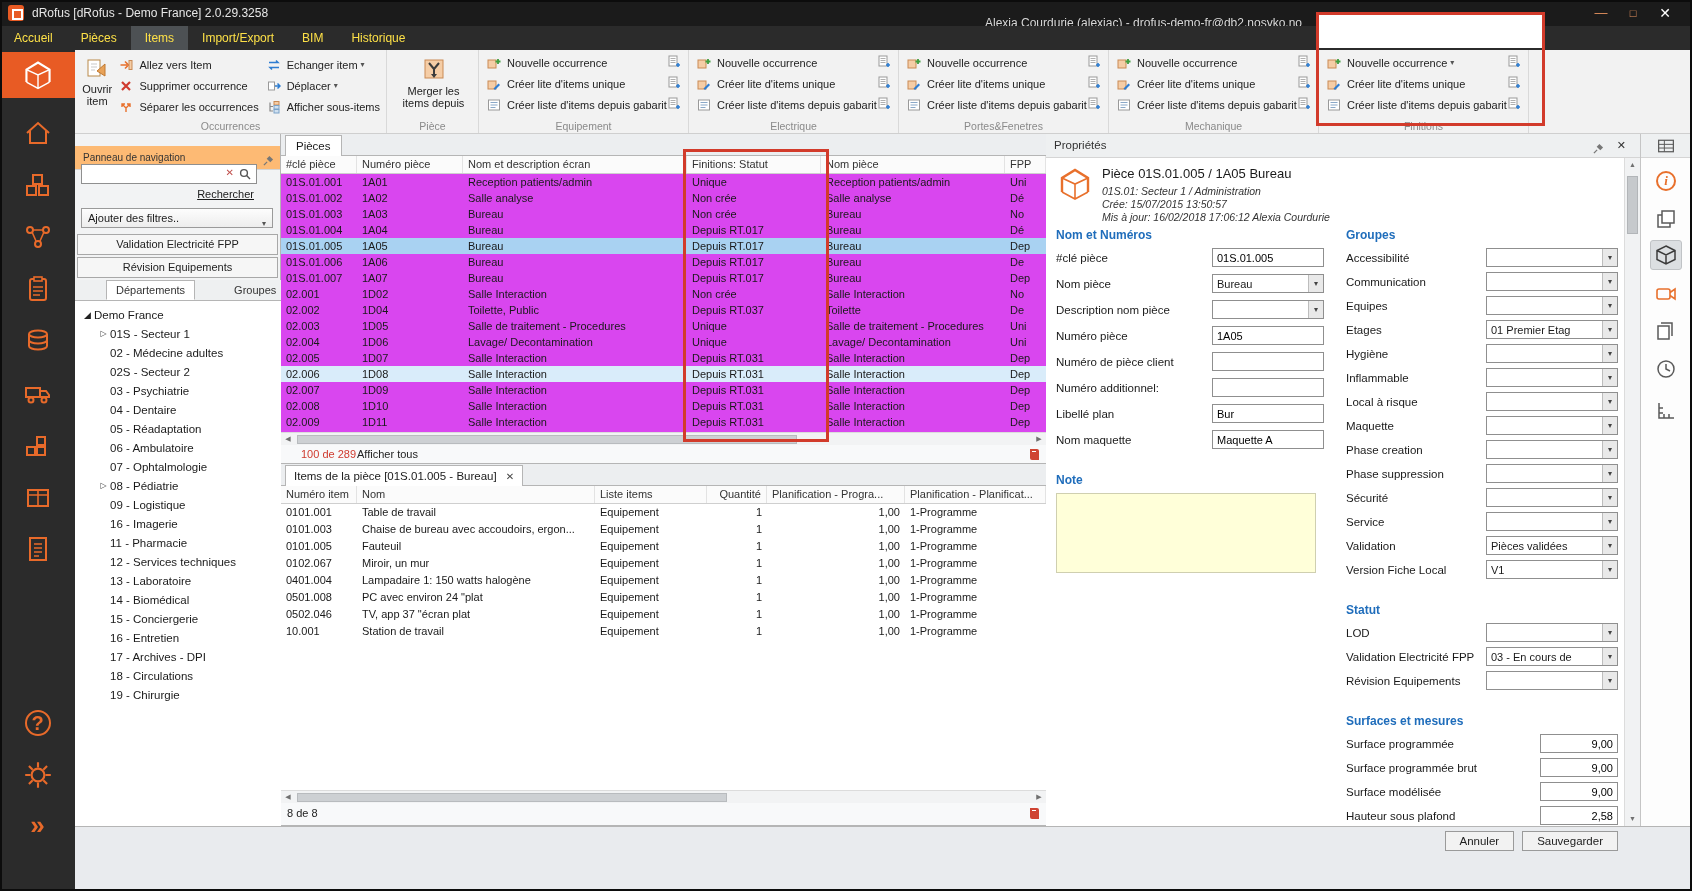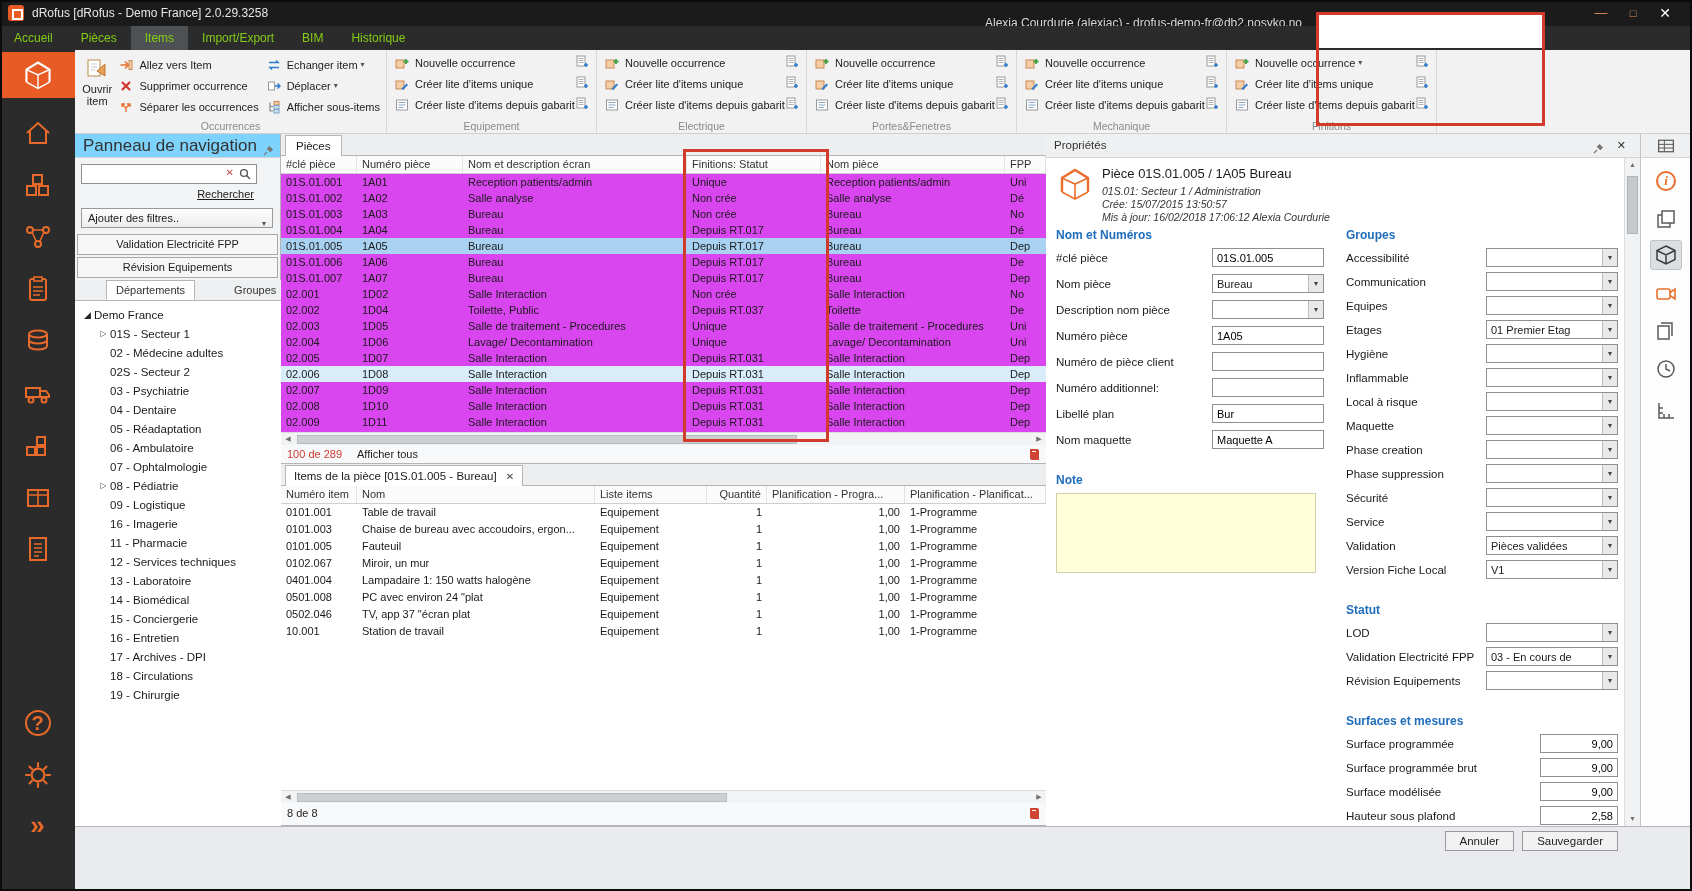--- a/index.html
+++ b/index.html
@@ -13,21 +13,21 @@
 .appicon:after{content:"";position:absolute;left:4px;top:4px;width:7px;height:7px;border:2px solid #fff;}
 .title-text{position:absolute;left:32px;top:6px;font-size:12px;white-space:nowrap;}
 .tuser{position:absolute;left:985px;top:16px;font-size:12px;color:#d8d8d8;white-space:nowrap;}
 .wbtn{position:absolute;top:0;width:30px;height:26px;text-align:center;line-height:26px;cursor:pointer;}
 .wbtn.min{left:1586px;color:#e8935f;font-size:13px;}
 .wbtn.max{left:1618px;color:#e8935f;font-size:11px;}
 .wbtn.close{left:1650px;color:#fff;font-size:14px;}
 
 
 .menubar{position:absolute;left:0;top:26px;width:1692px;height:24px;background:#2b2b2b;display:flex;z-index:5;}
-.mtab{padding:0 14px;line-height:24px;color:#84cc16;font-size:12px;cursor:pointer;white-space:nowrap;}
+.mtab{padding:0 14px;line-height:24px;color:#fde047;font-size:12px;cursor:pointer;white-space:nowrap;}
 .mtab.active{background:#4d5154;}
 
 
 .ribbon{position:absolute;left:75px;top:50px;width:1617px;height:84px;background:#f2f2f2;border-bottom:1px solid #cfcfcf;display:flex;z-index:4;}
 .rgroup{position:relative;height:100%;border-right:1px solid #d9d9d9;flex:none;}
 .rglabel{position:absolute;bottom:1px;left:0;right:0;text-align:center;font-size:10.5px;color:#8a8a8a;white-space:nowrap;}
 .g-occ{width:312px;}
 .g-piece{width:92px;}
 .rep{width:210px;}
 .occwrap{display:flex;padding:3px 2px 14px 4px;height:100%;}
@@ -44,21 +44,21 @@
 
 
 .sidebar{position:absolute;left:0;top:50px;width:75px;height:839px;background:#2b2b2b;z-index:6;}
 .smod{position:absolute;left:0;width:75px;height:46px;display:flex;align-items:center;justify-content:center;cursor:pointer;}
 .smod.sel{background:#e85b24;}
 .helptxt{font-size:20px;color:#e86a2a;font-weight:bold;width:26px;height:26px;border:2px solid #e86a2a;border-radius:50%;text-align:center;line-height:23px;}
 .chevtxt{font-size:26px;color:#e86a2a;font-weight:bold;line-height:26px;}
 
 
 .navpanel{position:absolute;left:75px;top:134px;width:206px;height:692px;background:#f2f3f4;border-right:1px solid #b5b5b5;z-index:3;}
-.nav-header{height:24px;background:#7dd3fc;border-bottom:1px solid #d5d5d5;line-height:23px;padding:0 8px;font-size:17px;color:#333;position:relative;}
+.nav-header{height:24px;background:#fdba74;border-bottom:1px solid #d5d5d5;line-height:23px;padding:0 8px;font-size:10px;color:#333;position:relative;margin-top:12px;}
 .nav-header .pin{position:absolute;right:6px;top:5px;cursor:pointer;}
 .nav-search{position:absolute;left:6px;top:30px;width:176px;height:20px;background:#fff;border:1px solid #8f8f8f;}
 .nav-input{position:absolute;left:2px;top:1px;width:130px;height:16px;border:none;outline:none;font-family:inherit;font-size:11px;}
 .sclear{position:absolute;right:22px;top:2px;font-size:10px;color:#c0504d;cursor:pointer;}
 .smag{position:absolute;right:5px;top:3px;cursor:pointer;}
 .nav-rech{position:absolute;top:54px;right:26px;font-size:11px;text-decoration:underline;color:#1a1a1a;cursor:pointer;}
 .nav-filter{position:absolute;left:6px;top:74px;width:192px;height:20px;background:linear-gradient(#fdfdfd,#ededed);border:1px solid #9a9a9a;font-size:11px;line-height:18px;padding:0 6px;cursor:pointer;}
 .nav-filter .caret{position:absolute;right:6px;top:6px;}
 .nav-vbtn{position:absolute;left:2px;width:201px;height:21px;border:1px solid #a8a8a8;background:#f6f6f6;font-size:11px;text-align:center;line-height:19px;cursor:pointer;color:#222;}
 .nav-vbtn.b1{top:100px;}
@@ -84,21 +84,21 @@
 .prow .pcell{line-height:16px;}
 .prow.selected{background:#a9d2f2;}
 .prow.highlighted{background:#d9ecfa;}
 .hscroll{position:absolute;height:13px;background:#f2f3f4;border-top:1px solid #dcdcdc;z-index:3;}
 .harr{position:absolute;top:0;width:14px;height:12px;font-size:7px;color:#707070;text-align:center;line-height:12px;cursor:pointer;}
 .harr.l{left:0;}
 .harr.r{right:0;}
 .hthumb{position:absolute;top:2px;height:9px;background:#cdd0d3;border:1px solid #b8bbbe;cursor:pointer;}
 .ph1{left:281px;top:432px;width:765px;}
 .pfoot{position:absolute;left:281px;top:445px;width:765px;height:19px;background:#f8f9fa;border-bottom:1px solid #b5b5b5;z-index:3;font-size:11px;line-height:18px;}
-.pcount{position:absolute;left:6px;color:#cf3a2e;}
+.pcount{position:absolute;left:20px;color:#cf3a2e;}
 .plink{position:absolute;left:76px;color:#222;cursor:pointer;}
 .bookic{position:absolute;right:6px;top:3px;cursor:pointer;}
 
 
 .itabrow{position:absolute;left:281px;top:464px;width:765px;height:22px;background:#eceef0;border-bottom:1px solid #b5b5b5;z-index:3;}
 .itab{position:absolute;left:4px;top:1px;height:21px;padding:0 8px;background:#fff;border:1px solid #b5b5b5;border-bottom:none;line-height:20px;font-size:11.5px;cursor:pointer;white-space:nowrap;}
 .itab .tclose{margin-left:9px;font-size:10px;color:#444;cursor:pointer;}
 .ihead{position:absolute;left:281px;top:486px;width:765px;height:18px;background:#fbfbfb;border-bottom:1px solid #cfcfcf;display:grid;grid-template-columns:76px 238px 112px 60px 138px 141px;z-index:3;}
 .ihead .pcell{border-right:1px solid #e3e3e3;color:#333;cursor:pointer;}
 .ibody{position:absolute;left:281px;top:504px;width:765px;height:286px;background:#fff;z-index:3;}
@@ -244,20 +244,33 @@
                 <rect x="7" y="5.5" width="5" height="3.5" fill="#cfe0f0" stroke="#7ba2c8"></rect>
                 <rect x="7" y="9.5" width="5" height="3.5" fill="#cfe0f0" stroke="#7ba2c8"></rect>
               </svg>
             </span>
             <span class="rlbl">Afficher sous-items</span>
           </div>
         </div>
     </div>
     <div class="rglabel">Occurrences</div>
   </div>
+  <div class="rgroup g-piece">
+    <div class="occwrap" style="justify-content:center;">
+      <div class="bigbtn" style="width:80px;">
+        <svg width="26" height="26" viewBox="0 0 26 26">
+            <rect x="4" y="4" width="18" height="18" fill="#f5cda6" stroke="#c98a55"></rect>
+            <path d="M8 7 L13 13 M18 7 L13 13 M13 13 V18" stroke="#3c3c3c" stroke-width="2" fill="none"></path>
+            <path d="M13 22 l-3 -4 h6 z" fill="#3c3c3c"></path>
+          </svg>
+        <span>Merger les items depuis</span>
+      </div>
+    </div>
+    <div class="rglabel">Pièce</div>
+  </div>
   <div style="display:flex;" id="repeatGroups">
       <div class="rgroup rep">
         <div class="rrows">
           <div class="rrow">
             <div class="rbtn">
               <span class="ric">
                 <svg width="14" height="14" viewBox="0 0 14 14">
                   <rect x="1" y="4" width="8" height="8" fill="#f5cda6" stroke="#c98a55"></rect>
                   <path d="M8.5 5.5 h5 M11 3 v5" stroke="#3f9e3f" stroke-width="1.8" fill="none"></path>
                 </svg>

